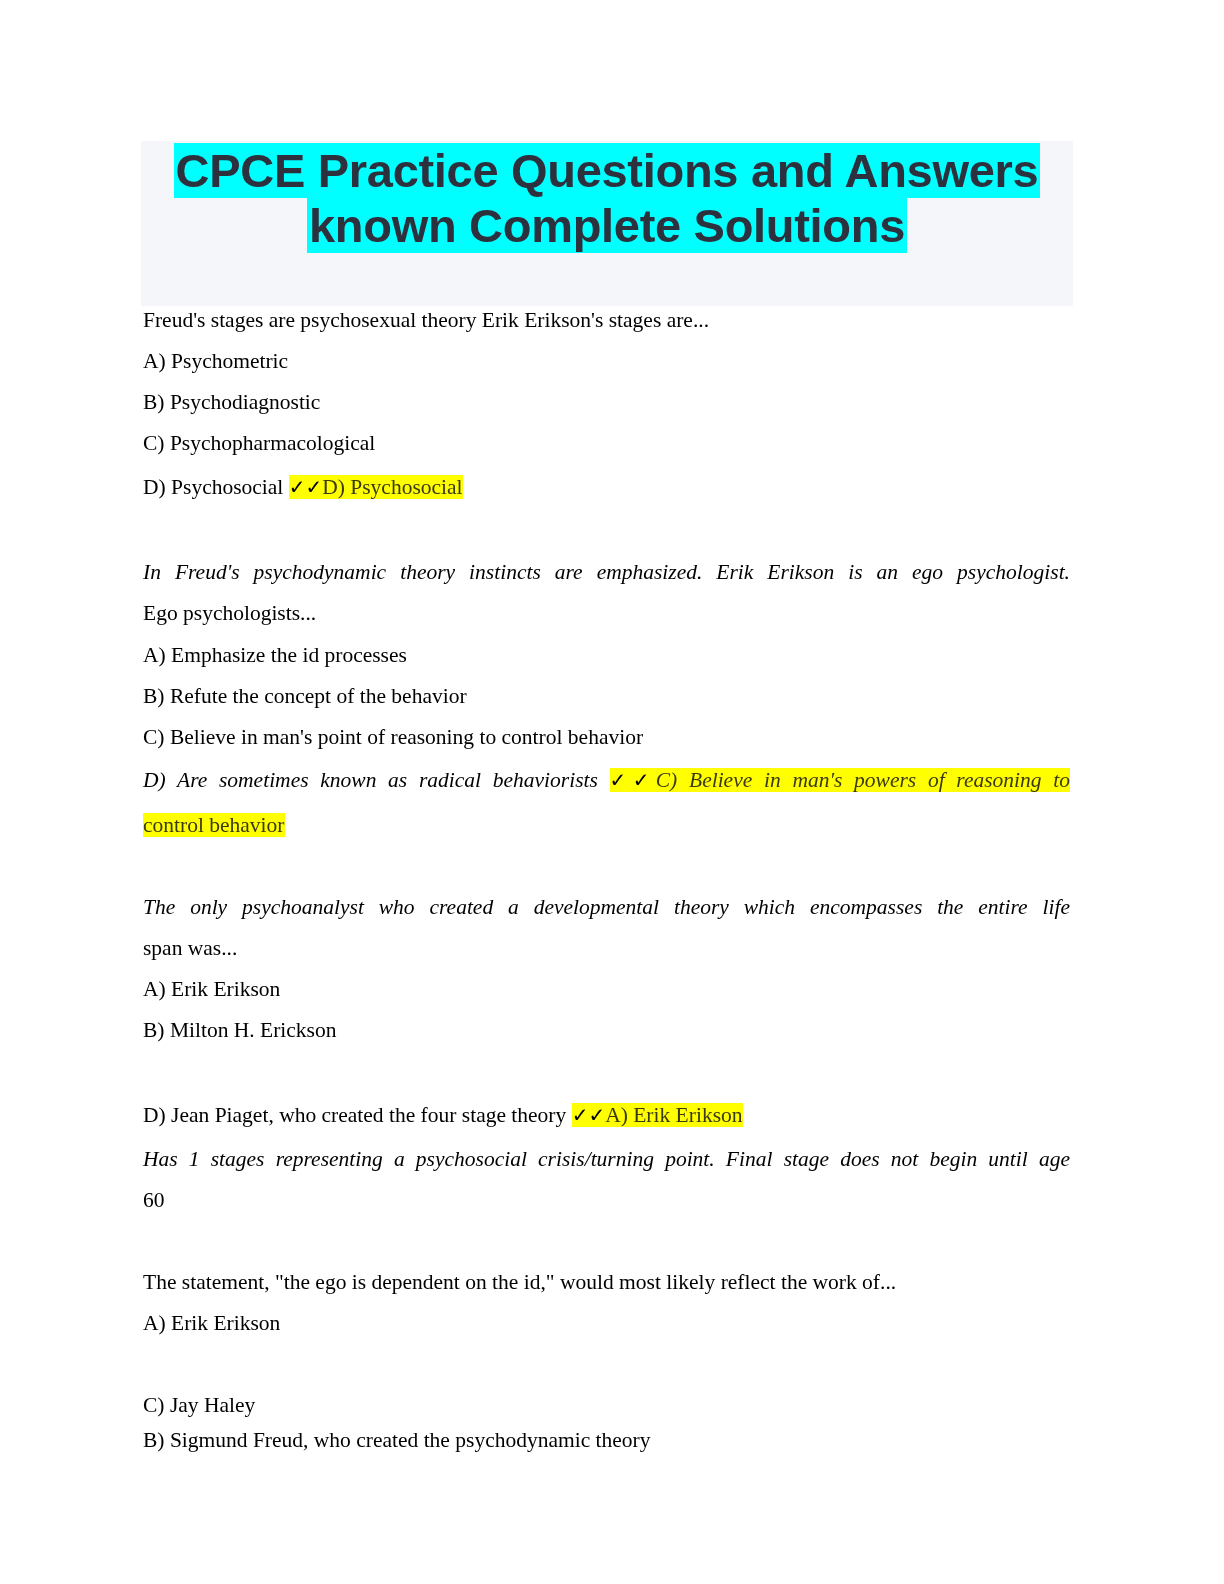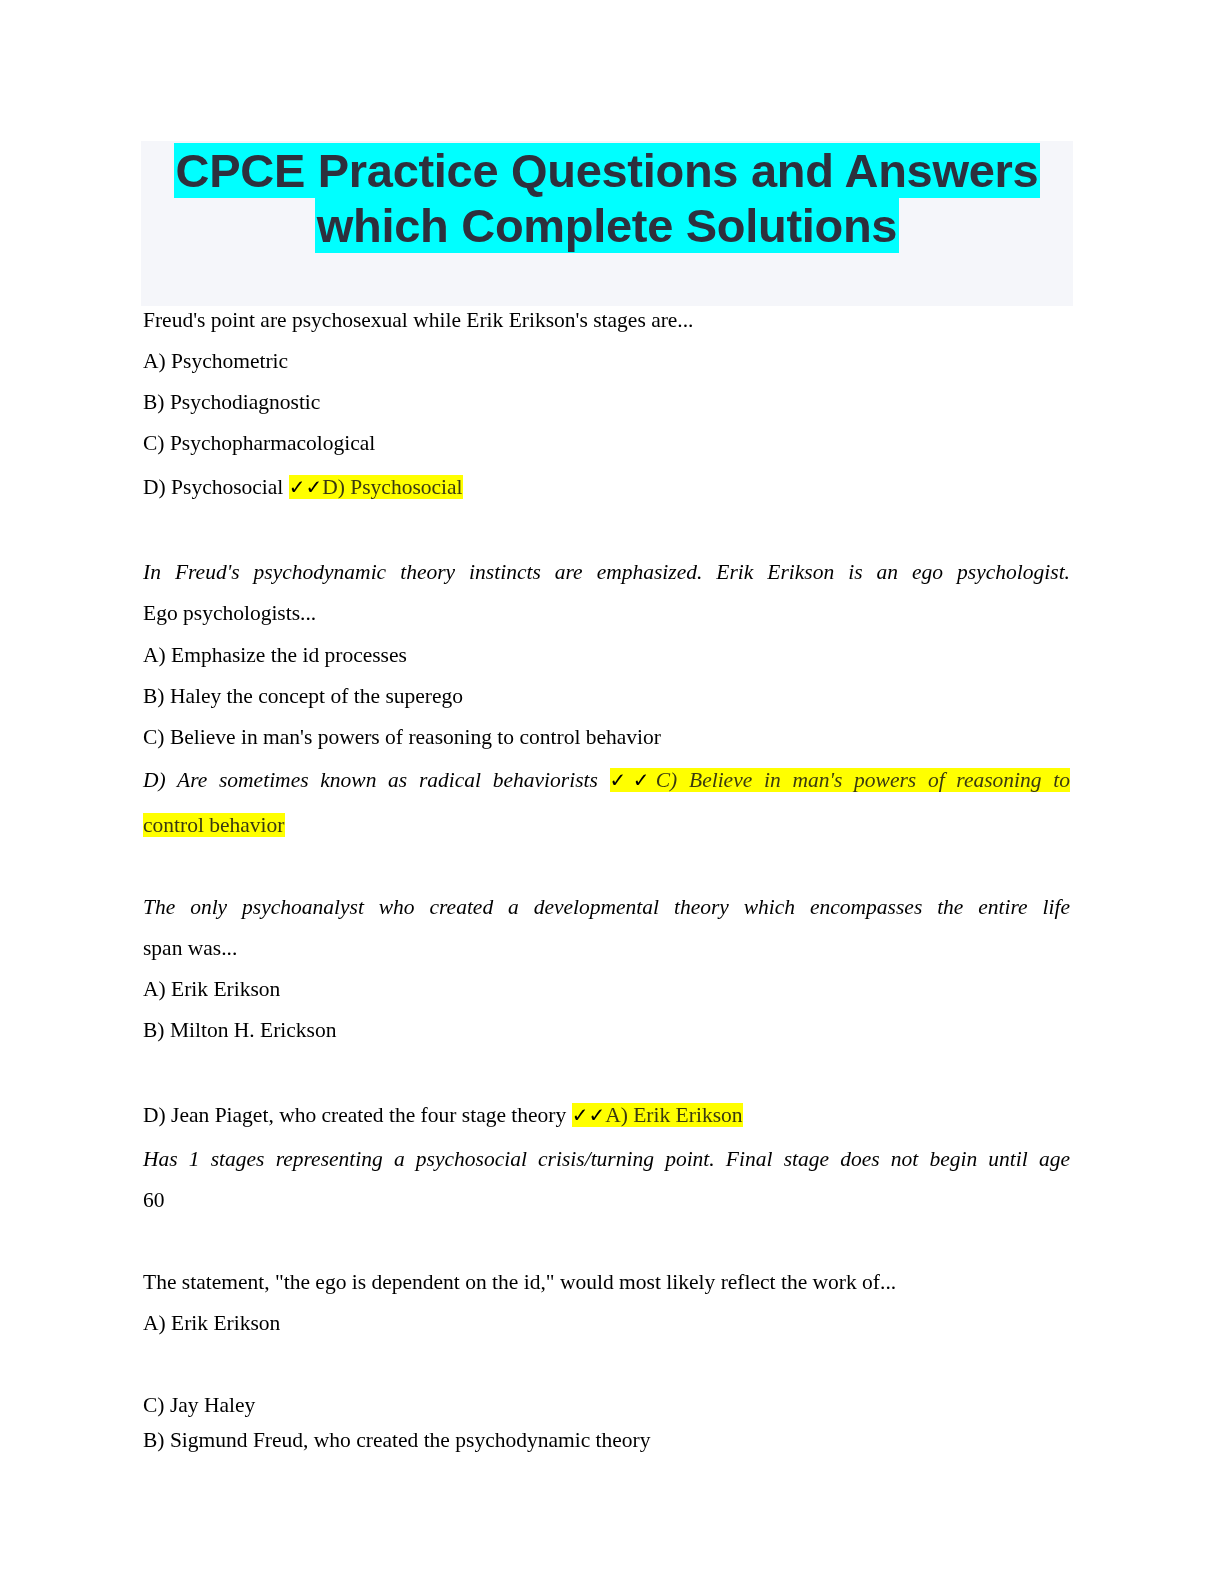--- a/index.html
+++ b/index.html
@@ -24,37 +24,37 @@
   .hl { background: #ffff00; color: #3a3a10; }
   .check { color: #000; font-family: "DejaVu Sans", sans-serif; font-size: 20px; }
 </style>
 </head>
 <body>
 
 <div class="page">
 
   <div class="title-box">
     <div class="title-l1"><span class="title-line">CPCE Practice Questions and Answers</span></div>
-    <div class="title-l2"><span class="title-line">which Complete Solutions</span></div>
+    <div class="title-l2"><span class="title-line">known Complete Solutions</span></div>
   </div>
 
-  <div class="body-text" style="top:308px">Freud's point are psychosexual while Erik Erikson's stages are...</div>
+  <div class="body-text" style="top:308px">Freud's stages are psychosexual theory Erik Erikson's stages are...</div>
   <div class="body-text" style="top:349px">A) Psychometric</div>
   <div class="body-text" style="top:390px">B) Psychodiagnostic</div>
   <div class="body-text" style="top:431px">C) Psychopharmacological</div>
   <div class="body-text" style="top:475px">
     <span>D) Psychosocial</span>
     <span class="hl"><span class="check">✓✓</span><span>D) Psychosocial</span></span>
   </div>
 
   <div class="body-text justify" style="top:560px">In Freud's psychodynamic theory instincts are emphasized. Erik Erikson is an ego psychologist.</div>
   <div class="body-text" style="top:601px">Ego psychologists...</div>
   <div class="body-text" style="top:643px">A) Emphasize the id processes</div>
-  <div class="body-text" style="top:684px">B) Haley the concept of the superego</div>
-  <div class="body-text" style="top:725px">C) Believe in man's powers of reasoning to control behavior</div>
+  <div class="body-text" style="top:684px">B) Refute the concept of the behavior</div>
+  <div class="body-text" style="top:725px">C) Believe in man's point of reasoning to control behavior</div>
   <div class="body-text justify" style="top:768px">
     <span>D) Are sometimes known as radical behaviorists</span>
     <span class="hl"><span class="check">✓✓</span><span>C) Believe in man's powers of reasoning to</span></span>
   </div>
   <div class="body-text" style="top:813px">
     <span class="hl">control behavior</span>
   </div>
 
   <div class="body-text" style="top:936px">span was...</div>
   <div class="body-text justify" style="top:895px">The only psychoanalyst who created a developmental theory which encompasses the entire life</div>

